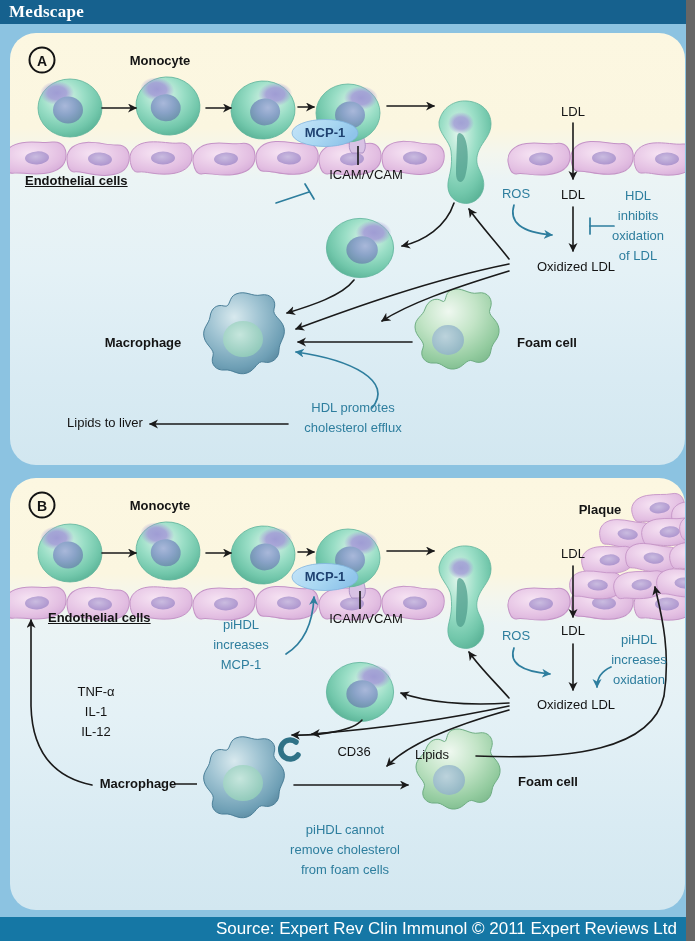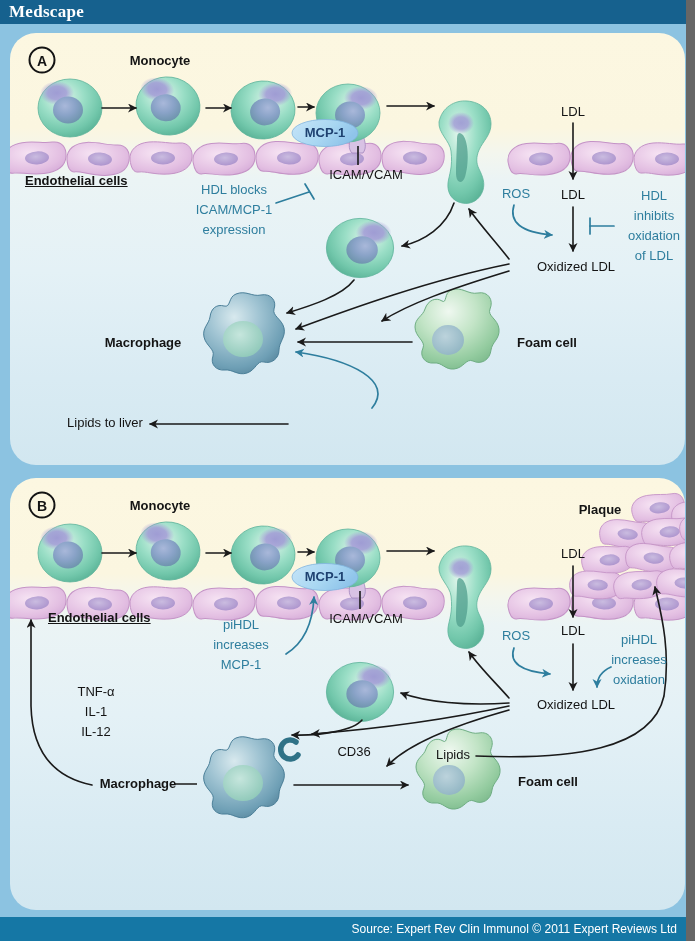--- a/index.html
+++ b/index.html
@@ -4,21 +4,21 @@
 <style>
   html,body{margin:0;padding:0;background:#666;}
   .page{position:relative;width:686px;height:941px;overflow:hidden;background:#8CC3E1;
         font-family:"Liberation Sans","DejaVu Sans",sans-serif;}
   .topbar{position:absolute;left:0;top:0;width:100%;height:24px;background:#16618E;
           display:flex;align-items:center;padding-left:9px;box-sizing:border-box;}
   .logo{color:#fff;font-family:"Liberation Serif","DejaVu Serif",serif;font-size:17px;
         font-weight:700;letter-spacing:.3px;}
   .botbar{position:absolute;left:0;bottom:0;width:100%;height:24px;background:#1577A5;
           display:flex;align-items:center;justify-content:flex-end;padding-right:9px;box-sizing:border-box;}
-  .source{color:#fff;font-size:12px;text-align:right;}
+  .source{color:#fff;font-size:17px;text-align:right;}
   .panel{position:absolute;left:10px;width:675px;height:432px;border-radius:26px;overflow:hidden;
          background:linear-gradient(180deg,#FCF7E1 0%,#FBF6E0 22%,#F3F6EE 28%,#EBF4F5 34%,
                     #E4F1F6 55%,#D9EBF3 80%,#D2E7F0 100%);}
   #panelA{top:33px;} #panelB{top:478px;}
   .layer{position:absolute;left:0;top:0;width:675px;height:432px;}
   .lbl{position:absolute;transform:translate(-50%,-50%);white-space:pre-line;text-align:center;
        color:#141414;font-size:13px;line-height:20px;}
   .b{font-weight:700;}
   .teal{color:#2E7E9E;}
   .left{transform:translateY(-50%);text-align:right;text-decoration:underline;}
@@ -173,32 +173,31 @@
         <path d="M 295,151 L 304,166"></path>
         <path d="M 604,193 L 580,193"></path>
         <path d="M 580,185 L 580,201"></path>
       </g>
     </svg>
     <div class="badge" style="left:32px;top:27px">A</div>
     <div class="lbl b" style="left:150px;top:28px">Monocyte</div>
     <div class="lbl mcp" style="left:315px;top:100px">MCP-1</div>
     <div class="lbl" style="left:356px;top:142px">ICAM/VCAM</div>
     <div class="lbl b left" style="left:15px;top:148px">Endothelial cells</div>
-    <div class="lbl teal" style="left:224px;top:177px">HDL blocks
-ICAM/MCP-1
-expression</div>
     <div class="lbl" style="left:563px;top:79px">LDL</div>
     <div class="lbl teal" style="left:506px;top:161px">ROS</div>
     <div class="lbl" style="left:563px;top:162px">LDL</div>
-    <div class="lbl teal" style="left:644px;top:193px">HDL inhibits
+    <div class="lbl teal" style="left:628px;top:193px">HDL inhibits
 oxidation
 of LDL</div>
     <div class="lbl" style="left:566px;top:234px">Oxidized LDL</div>
     <div class="lbl b" style="left:133px;top:310px">Macrophage</div>
     <div class="lbl b" style="left:537px;top:310px">Foam cell</div>
+    <div class="lbl teal" style="left:343px;top:385px">HDL promotes
+cholesterol efflux</div>
     <div class="lbl" style="left:95px;top:390px">Lipids to liver</div>
   </section>
 
   <section class="panel" id="panelB">
     <svg class="layer" viewBox="0 0 675 432">
       <g>
         <use href="#g-endo" transform="translate(25,125) rotate(-3)"></use>
         <use href="#g-endo" transform="translate(88,126) rotate(3)"></use>
         <use href="#g-endo" transform="translate(151,125)"></use>
         <use href="#g-endo" transform="translate(214,126) rotate(-2)"></use>
@@ -278,20 +277,23 @@
     <div class="lbl" style="left:563px;top:153px">LDL</div>
     <div class="lbl teal" style="left:629px;top:182px">piHDL
 increases
 oxidation</div>
     <div class="lbl" style="left:566px;top:227px">Oxidized LDL</div>
     <div class="lbl" style="left:86px;top:234px">TNF-α
 IL-1
 IL-12</div>
     <div class="lbl" style="left:344px;top:274px">CD36</div>
     <div class="lbl b" style="left:128px;top:306px">Macrophage</div>
-    <div class="lbl" style="left:443px;top:277px">Lipids</div>
+    <div class="lbl" style="left:422px;top:277px">Lipids</div>
     <div class="lbl b" style="left:538px;top:304px">Foam cell</div>
+    <div class="lbl teal" style="left:335px;top:372px">piHDL cannot
+remove cholesterol
+from foam cells</div>
   </section>
 
   <footer class="botbar">
     <span class="source">Source: Expert Rev Clin Immunol © 2011 Expert Reviews Ltd</span>
   </footer>
 </div>
 
 </body></html>

